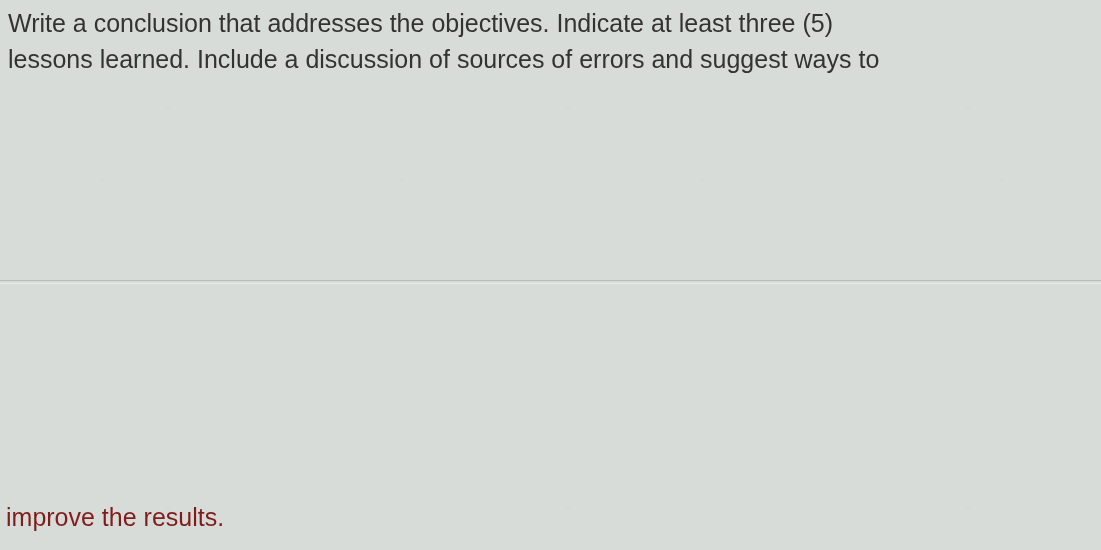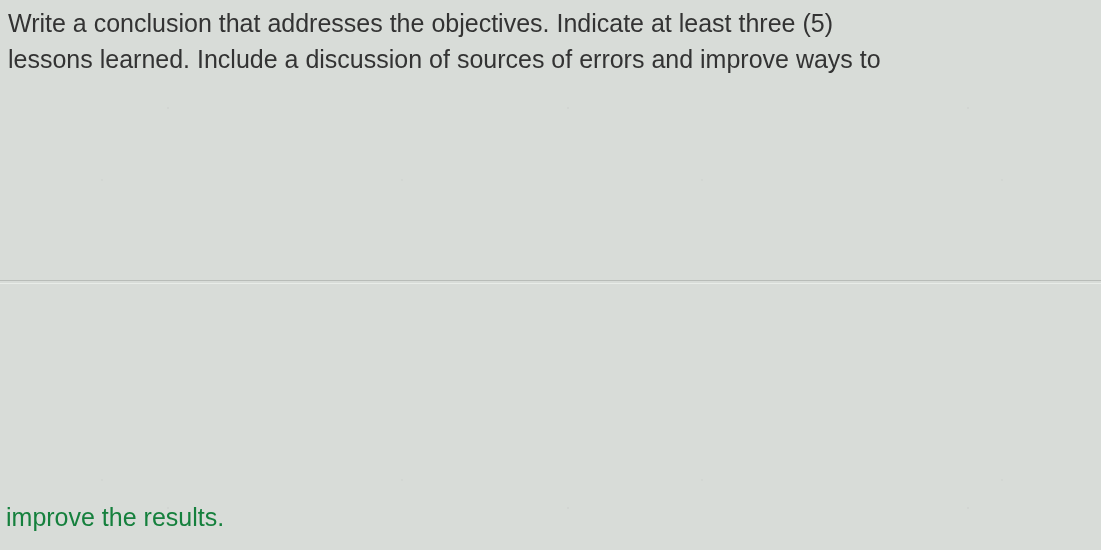--- a/index.html
+++ b/index.html
@@ -38,40 +38,40 @@
       right: 0;
       top: 283px;
       height: 1px;
       background: #e8ece8;
     }
     .text-bottom {
       position: absolute;
       left: 6px;
       top: 503px;
       font-size: 25px;
-      color: #15803d;
+      color: #7f1d1d;
     }
     .noise-overlay {
       position: absolute;
       inset: 0;
       pointer-events: none;
       background-image:
         radial-gradient(circle at 42% 27%, rgba(0,0,0,0.05) 0, rgba(0,0,0,0.05) 1px, transparent 1px),
         radial-gradient(circle at 34% 60%, rgba(0,0,0,0.035) 0, rgba(0,0,0,0.035) 1px, transparent 1px);
       background-size: 400px 400px, 300px 300px;
       opacity: 0.6;
     }
   </style>
 </head>
 <body>
 
 <div class="content">
   <div class="text-top">
     <span>Write a conclusion that addresses the objectives. Indicate at least three (5)</span><br>
-    <span>lessons learned. Include a discussion of sources of errors and improve ways to</span>
+    <span>lessons learned. Include a discussion of sources of errors and suggest ways to</span>
   </div>
 </div>
 
 <div class="divider-1"></div>
 <div class="divider-2"></div>
 
 <div class="text-bottom">
   <span>improve the results.</span>
 </div>
 

